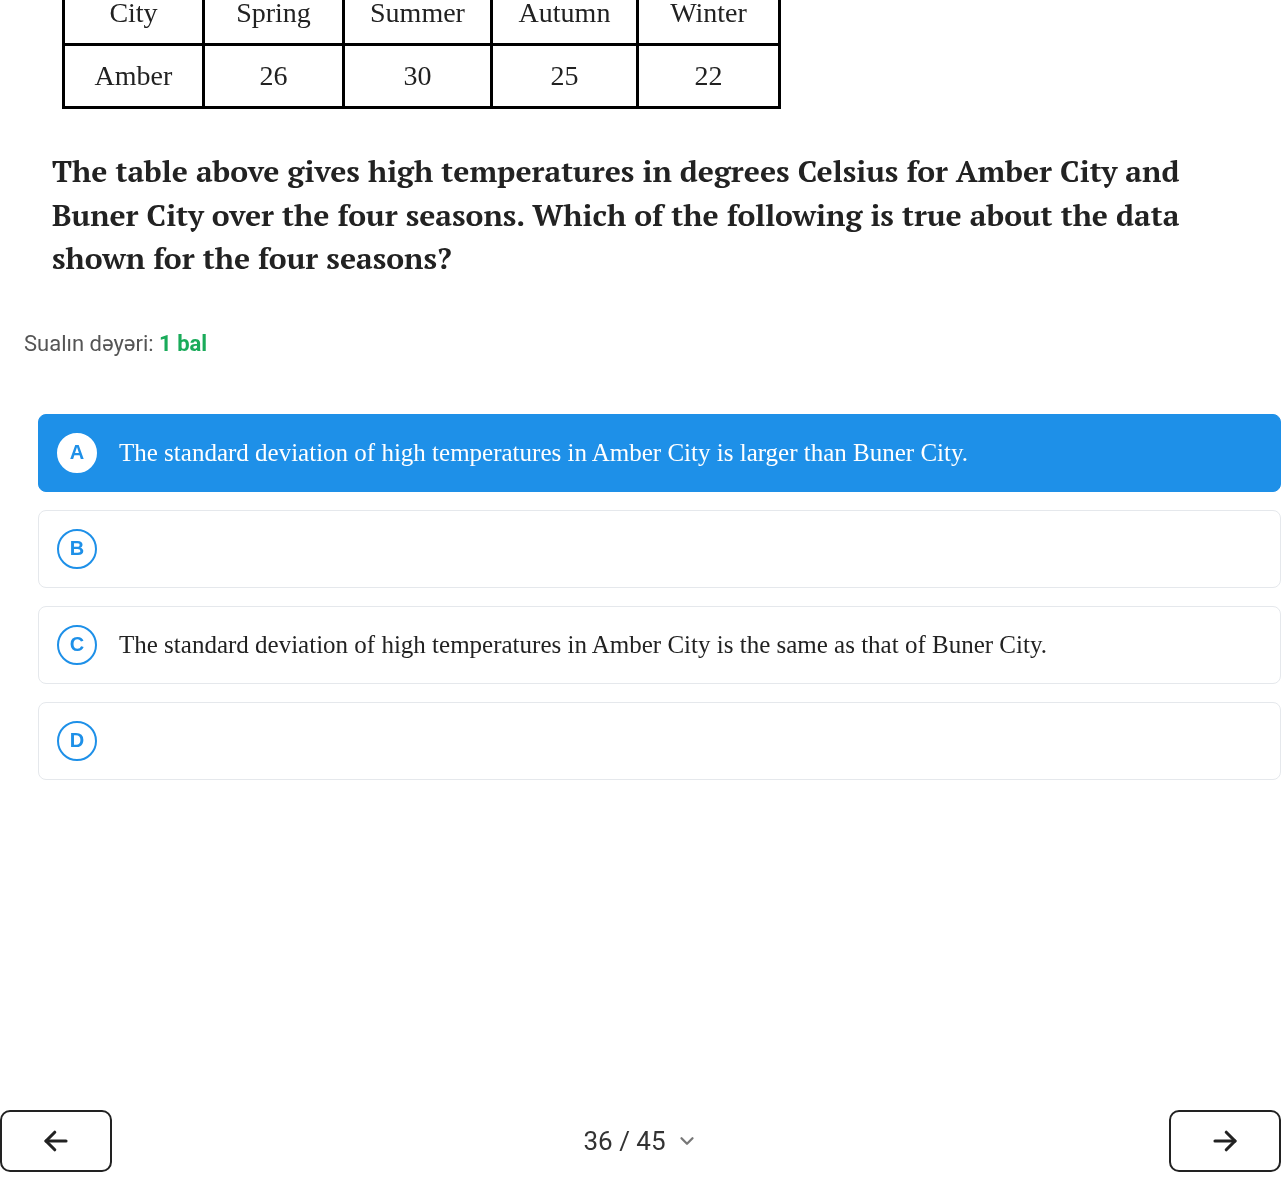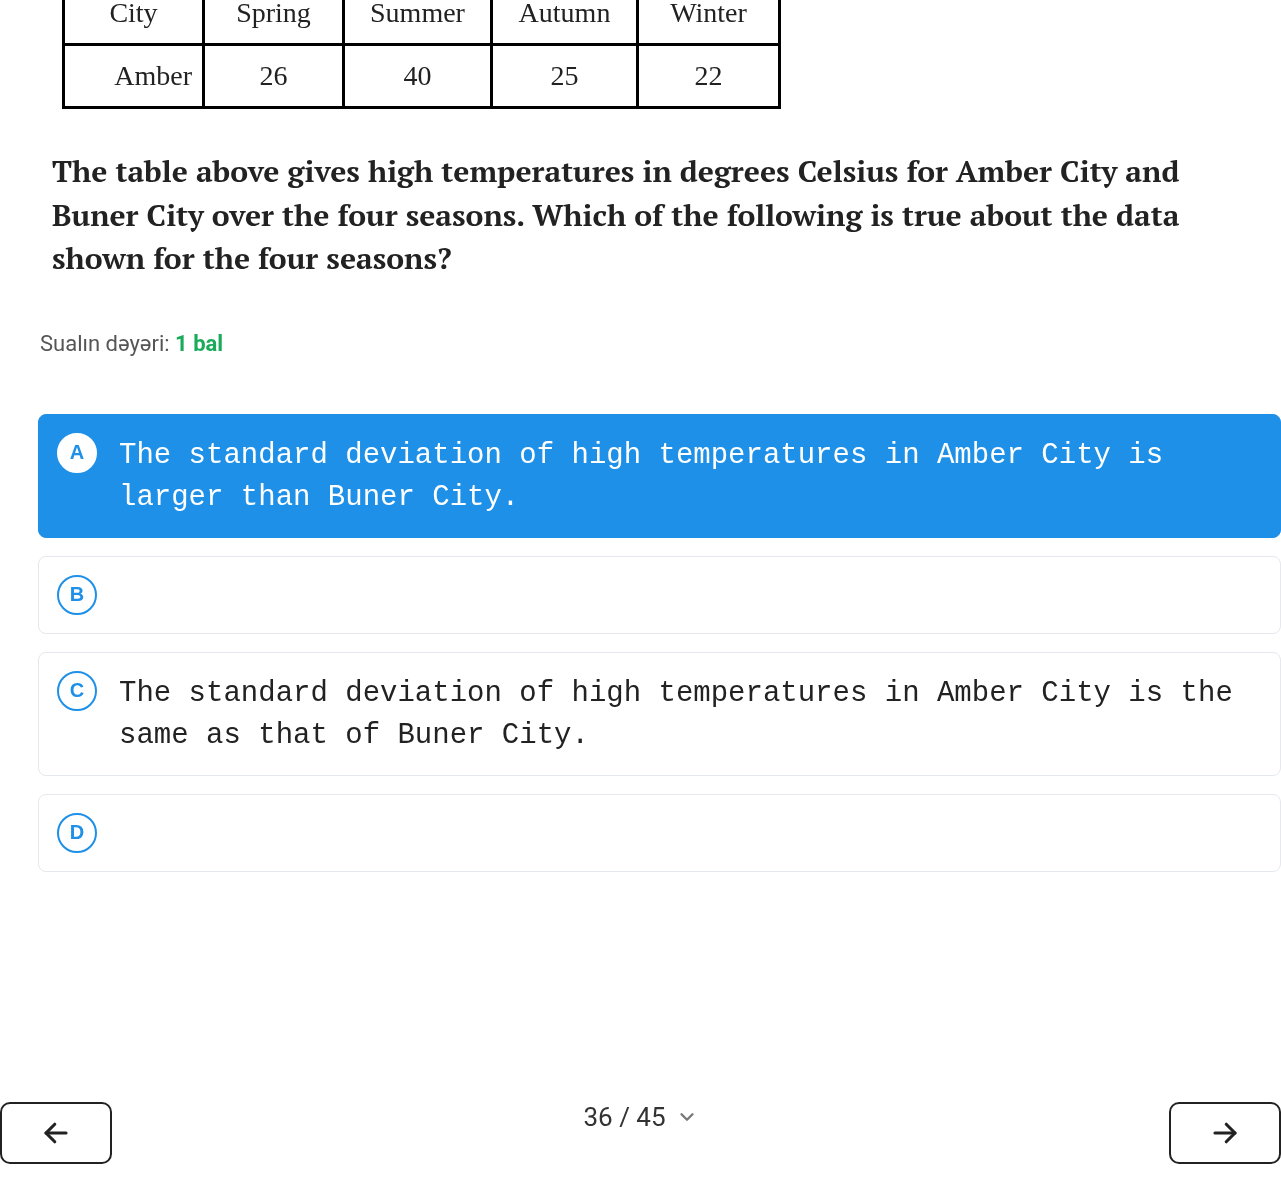--- a/index.html
+++ b/index.html
@@ -25,21 +25,21 @@
     line-height: 1.45;
     color: #222;
     font-family: "PT Serif", Georgia, serif;
     margin: 0 40px 0 52px;
     font-weight: bold;
   }
   .points {
     font-family: -apple-system, BlinkMacSystemFont, "Segoe UI", Roboto, Arial, sans-serif;
     font-size: 22px;
     color: #555;
-    margin: 50px 0 0 40px;
+    margin: 50px 0 0 24px;
   }
   .points .bold { font-weight: 700; color: #1aab5a; }
   
   .answers {
     margin: 58px 0 0 38px;
   }
   .answer {
     display: flex;
     align-items: flex-start;
     gap: 22px;
@@ -69,34 +69,34 @@
     border: 2.5px solid #1e90e8;
     color: #1e90e8;
     background: #fff;
   }
   .answer.selected .opt-badge {
     background: #fff;
     color: #1e90e8;
     border-color: #fff;
   }
   .answer-text {
-    font-size: 29px;
+    font-size: 25px;
     line-height: 1.45;
-    font-family: Liberation Mono, monospace;
+    font-family: Liberation Serif, serif;
     color: #222;
     padding-top: 2px;
   }
   .answer.selected .answer-text { color: #fff; }
   
   .nav {
     position: absolute;
     left: 0; right: 0; bottom: 0;
     height: 78px;
     display: flex;
-    align-items: flex-start;
+    align-items: center;
     justify-content: space-between;
     background: #fff;
     padding: 0 0;
     border-top: 1px solid #fff;
   }
   .nav-btn {
     width: 112px;
     height: 62px;
     border: 2px solid #222;
     border-radius: 10px;
@@ -131,21 +131,21 @@
     text-align: center;
     padding: 14px 0;
   }
   .scan-table td:nth-child(1){ width:140px; padding-left:10px; padding-right:10px; }
   .scan-table td:nth-child(2){ width:140px; }
   .scan-table td:nth-child(3){ width:148px; }
   .scan-table td:nth-child(4){ width:146px; }
   .scan-table td:nth-child(5){ width:142px; }
   .scan-table tr:first-child td { border-top-width: 3px; }
   .scan-table .bot-thick td { border-bottom-width:5px; }
-  .scan-table .row-label { text-align: right; padding-left:16px; }
+  .scan-table .row-label { text-align: center; padding-left:16px; }
   
   .scan-clip {
     overflow: hidden;
     margin-left: 62px;
     margin-top: -20px;
   }
 </style>
 </head>
 <body>
 <div class="page">
@@ -157,21 +157,21 @@
             <tr>
           <td>City</td>
           <td>Spring</td>
           <td>Summer</td>
           <td>Autumn</td>
           <td>Winter</td>
         </tr>
         <tr>
           <td class="row-label">Amber</td>
           <td>26</td>
-          <td>40</td>
+          <td>30</td>
           <td>25</td>
           <td>22</td>
         </tr>
       </tbody>
         </table>
     </div>
   </div>
 
   <div style="height:36px"></div>
 

